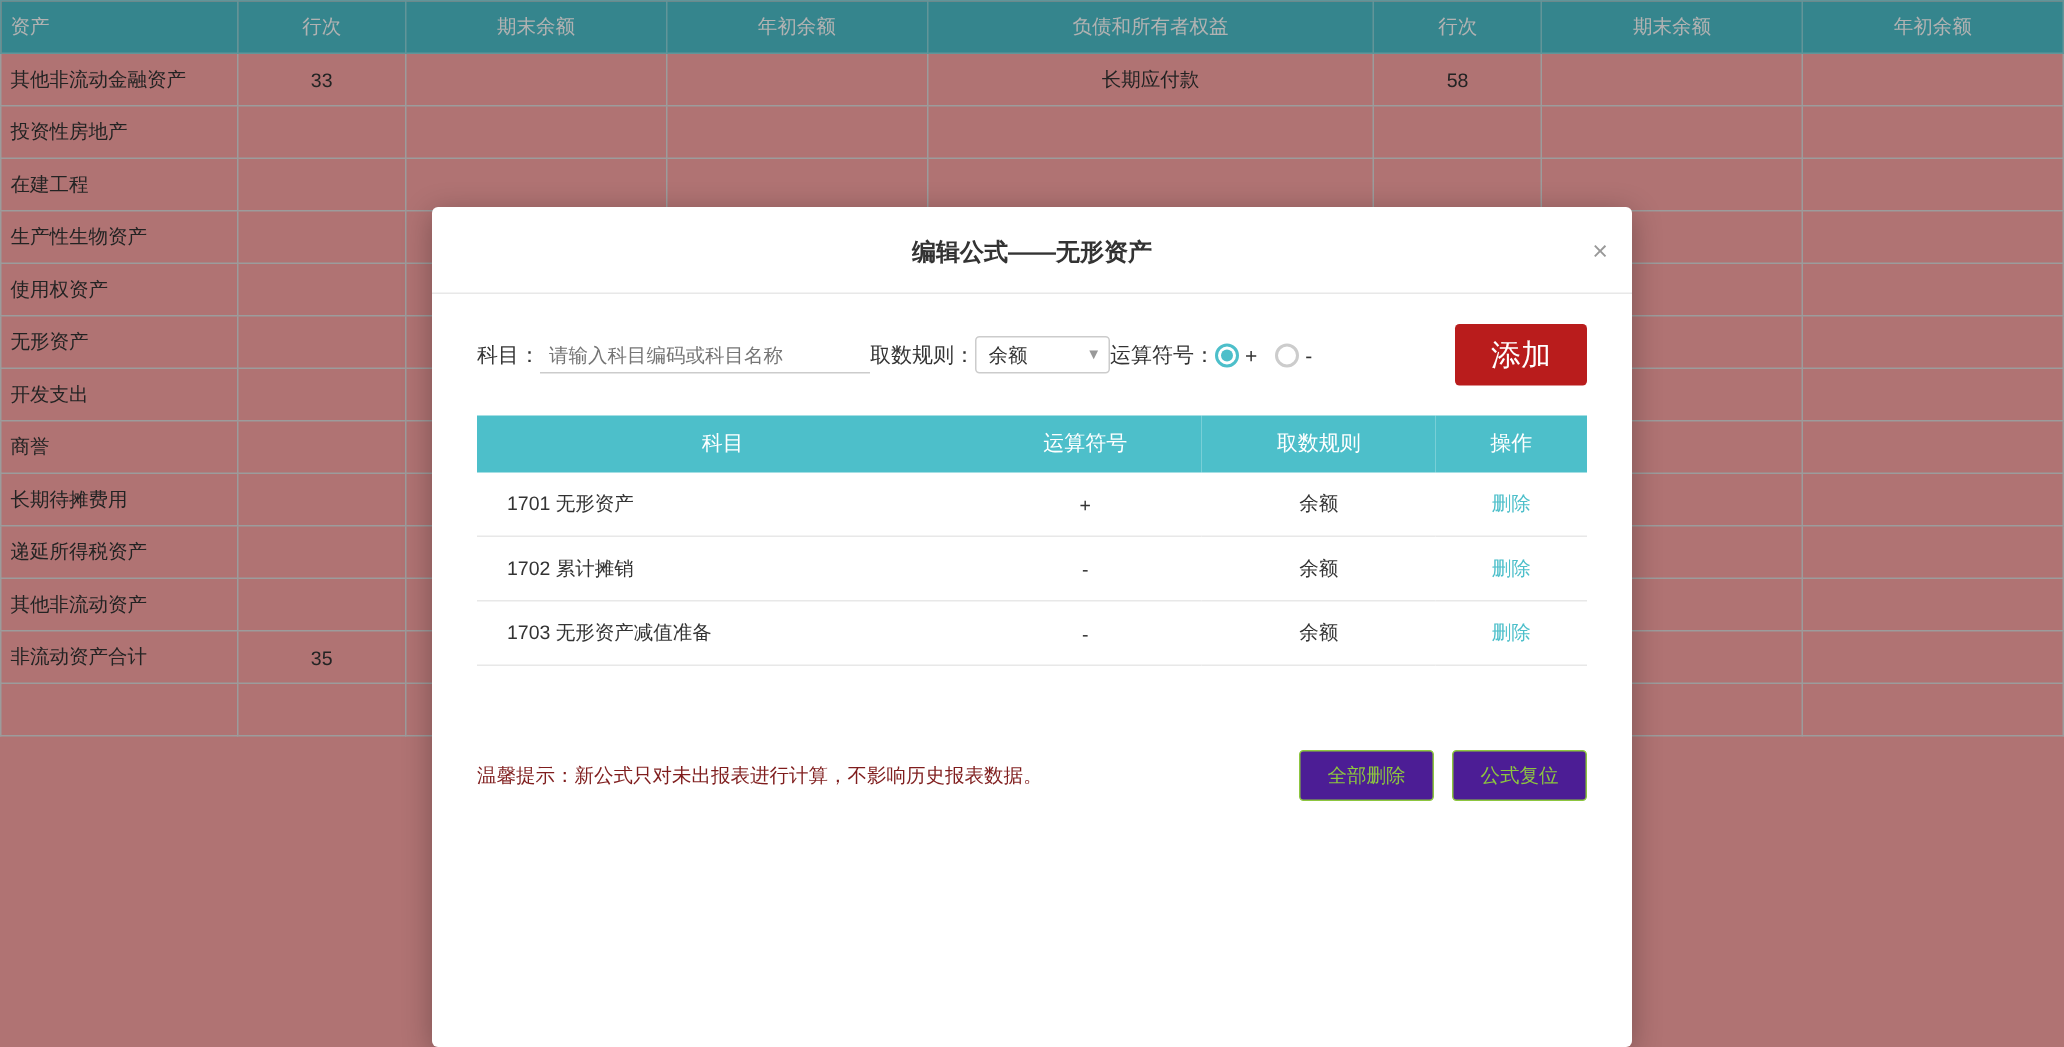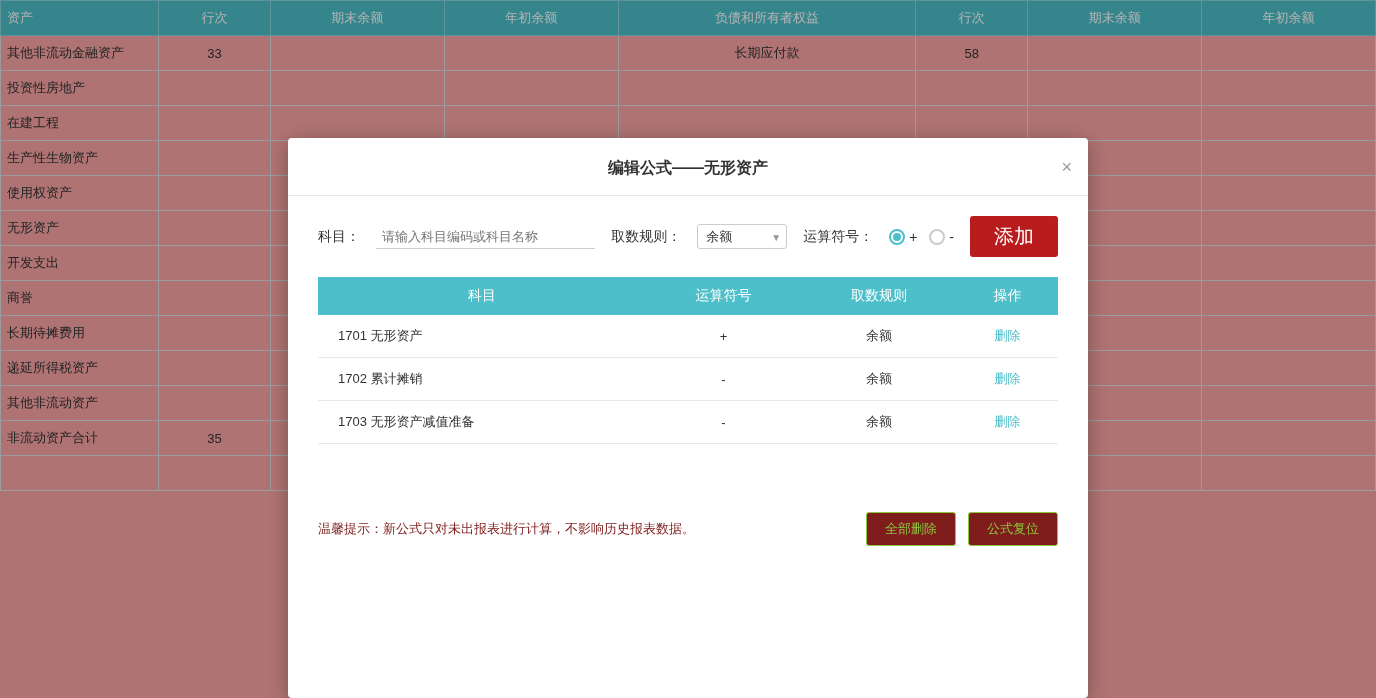--- a/index.html
+++ b/index.html
@@ -98,21 +98,20 @@
     }
 
     .modal-body {
       padding: 20px 30px;
     }
 
     
     .form-row {
       display: flex;
       align-items: center;
-      gap: 16px;
       margin-bottom: 20px;
       flex-wrap: nowrap;
     }
 
     .form-label {
       font-size: 14px;
       color: #333;
       white-space: nowrap;
     }
 
@@ -205,21 +204,21 @@
       font-size: 20px;
       cursor: pointer;
       white-space: nowrap;
       margin-left: auto;
     }
 
     
     .inner-table {
       width: 100%;
       border-collapse: collapse;
-      margin-bottom: 32px;
+      margin-bottom: 20px;
     }
 
     .inner-table thead tr {
       background: #4dbfca;
     }
 
     .inner-table thead th {
       color: #fff;
       padding: 10px 12px;
       text-align: center;
@@ -266,21 +265,21 @@
       font-size: 13px;
       color: #7f1d1d;
     }
 
     .footer-buttons {
       display: flex;
       gap: 12px;
     }
 
     .btn-outline {
-      background: #7f1d1d;
+      background: #4c1d95;
       border: 1px solid #8dc63f;
       color: #8dc63f;
       border-radius: 3px;
       padding: 7px 18px;
       font-size: 13px;
       cursor: pointer;
       white-space: nowrap;
     }
   </style>
 </head>

